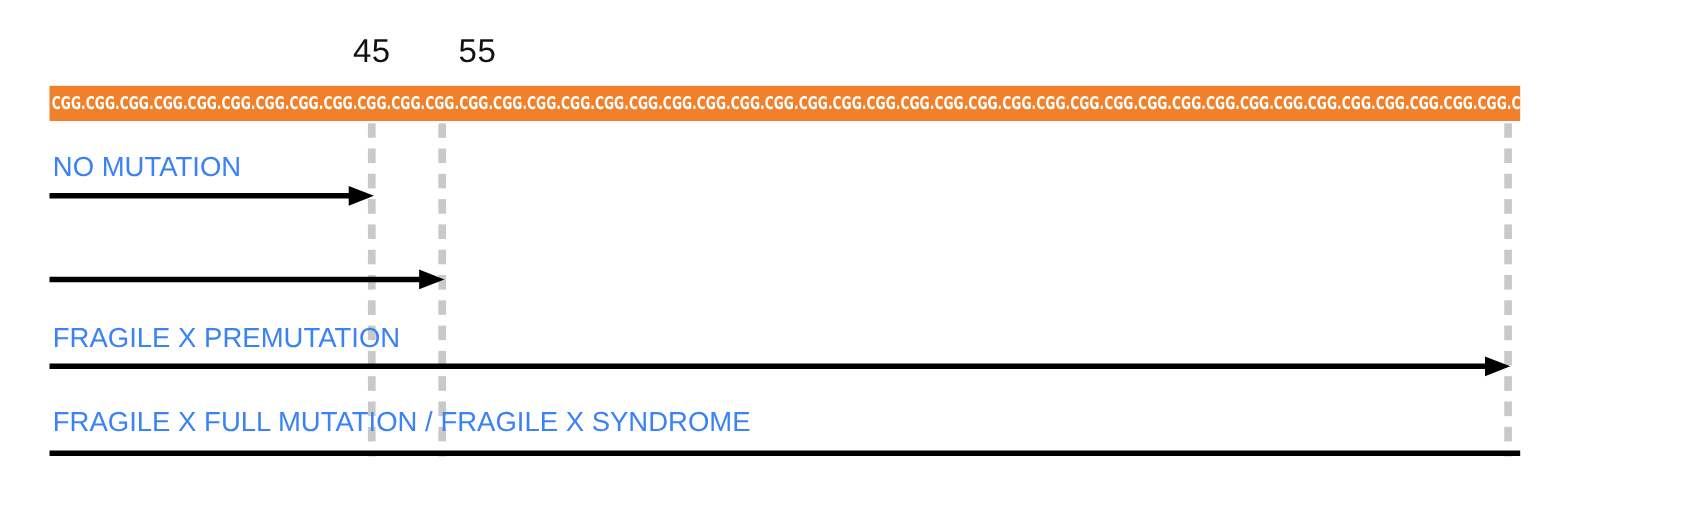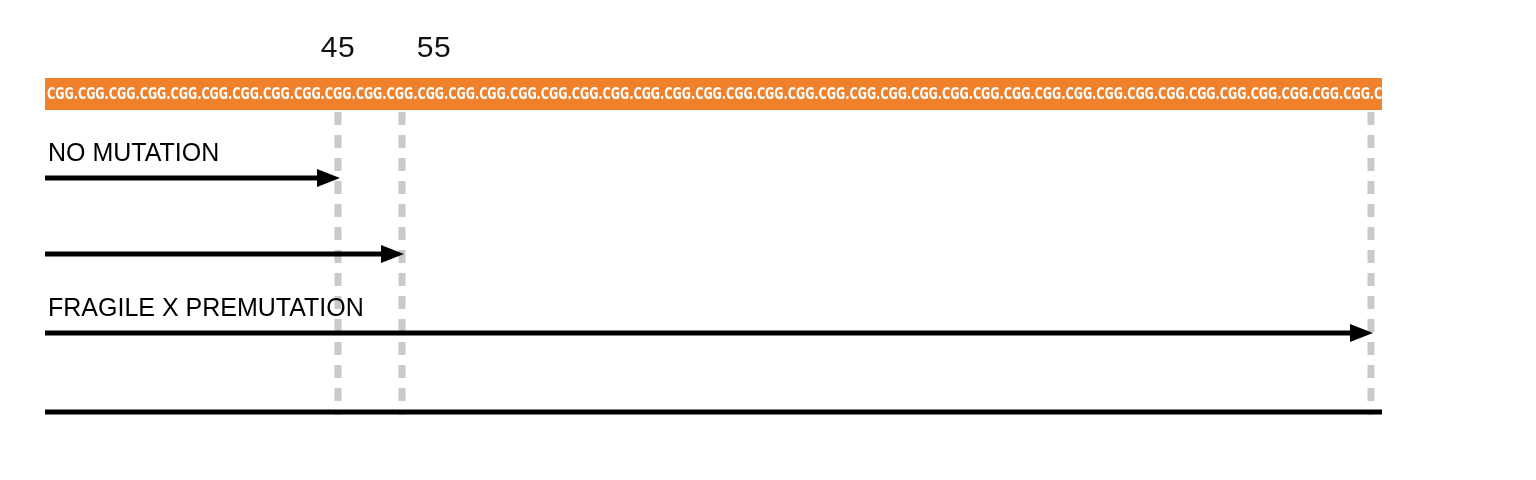--- a/index.html
+++ b/index.html
@@ -73,21 +73,21 @@
     width: 143%;
     letter-spacing: 0px;
     padding-left: 3px;
     line-height: 1;
   }
 
   
   .row-label {
     position: absolute;
     font-size: 25px;
-    color: #000000;
+    color: #3b82f6;
     white-space: nowrap;
     line-height: 1;
     z-index: 4;
     background: transparent;
   }
 
   .arrow {
     position: absolute;
     height: 18px;
     z-index: 4;
@@ -130,20 +130,21 @@
   </div>
 
   <div class="row-label" style="left:48px; top:295px;text-align:center;">FRAGILE X PREMUTATION</div>
   <div class="arrow" style="left:45px; top:324px; width:1328px;">
     <svg width="1328" height="18" viewBox="0 0 1328 18">
       <line x1="0" y1="9" x2="1310" y2="9" stroke="#000000" stroke-width="5"></line>
       <polygon points="1305,0 1328,9 1305,18" fill="#000000"></polygon>
     </svg>
   </div>
 
+  <div class="row-label" style="left:48px; top:372px;">FRAGILE X FULL MUTATION / FRAGILE X SYNDROME</div>
   <div class="arrow" style="left:45px; top:403px; width:1413px;">
     <svg width="1413" height="18" viewBox="0 0 1413 18">
       <line x1="0" y1="9" x2="1395" y2="9" stroke="#000000" stroke-width="5"></line>
       <polygon points="1390,0 1413,9 1390,18" fill="#000000"></polygon>
     </svg>
   </div>
 
 </div>
 
 </body></html>

